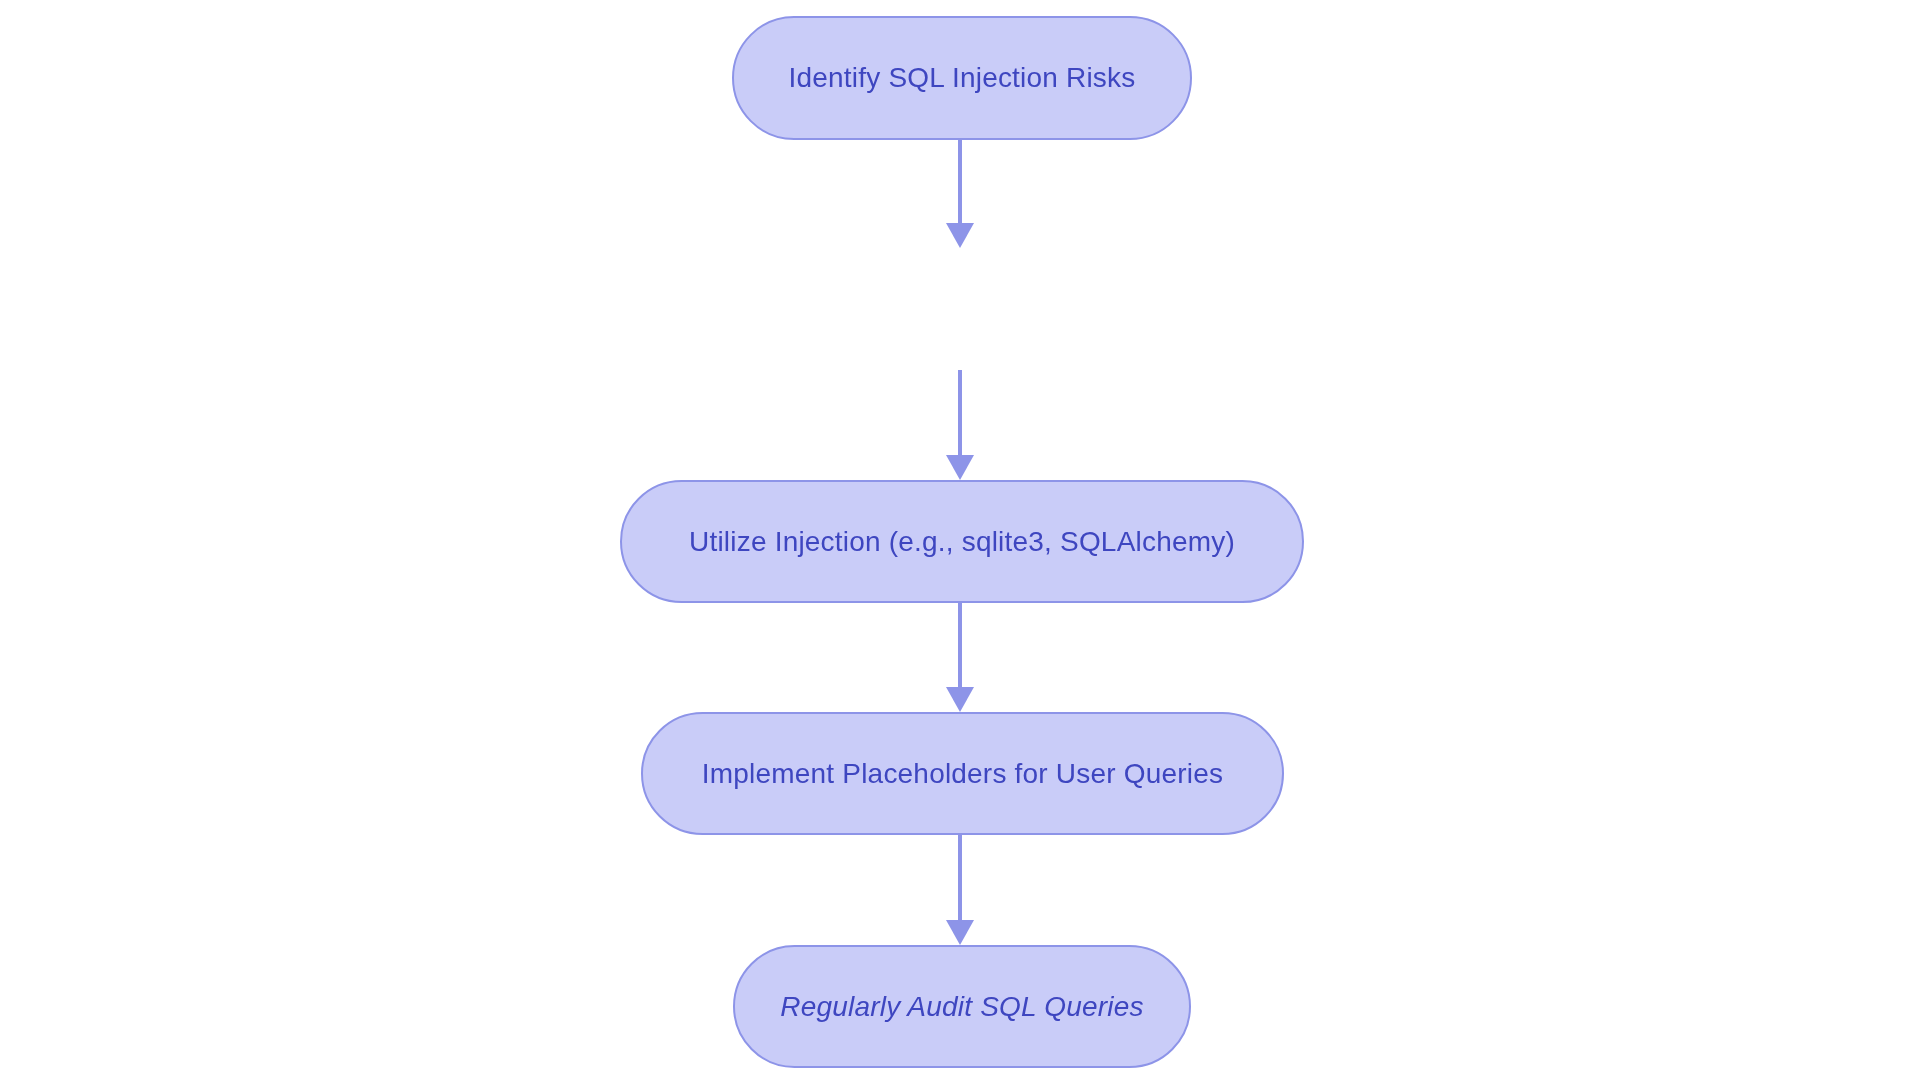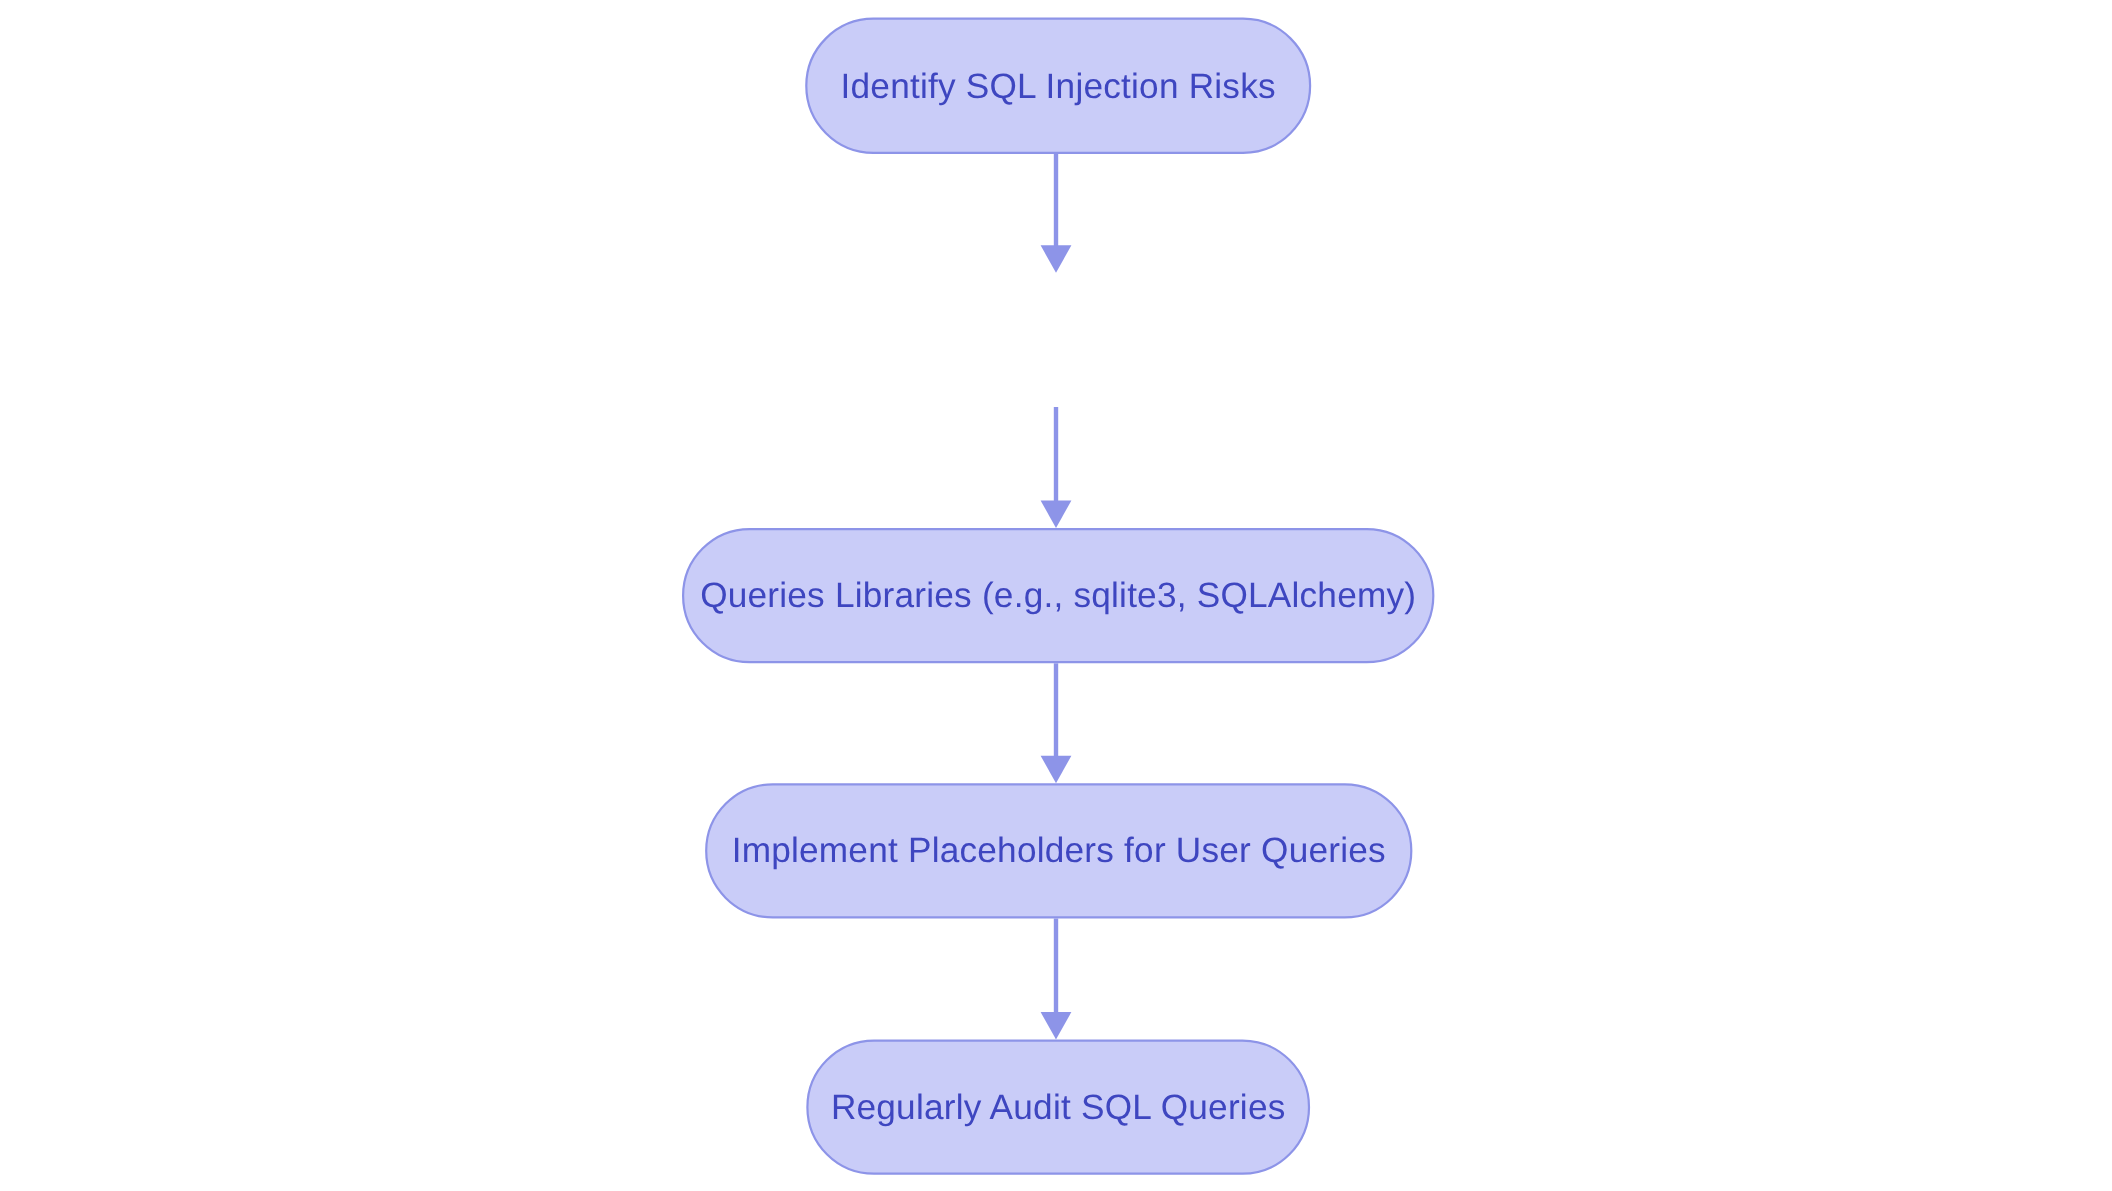--- a/index.html
+++ b/index.html
@@ -21,30 +21,30 @@
     background: var(--node-fill, #c9ccf8);
     border: 2px solid var(--node-border, #8d94e8);
     border-radius: 62px;
     display: flex;
     align-items: center;
     justify-content: center;
     text-align: center;
   }
   .node-label {
     color: var(--node-text, #3e46c0);
-    font-size: 32px;
+    font-size: 28px;
     font-weight: 400;
     letter-spacing: 0.2px;
     white-space: nowrap;
   }
   .n1 { left: 732px; top: 16px;  width: 460px; height: 124px; }
   .n2 { left: 730px; top: 248px; width: 463px; height: 122px; }
   .n3 { left: 620px; top: 480px; width: 684px; height: 123px; }
   .n4 { left: 641px; top: 712px; width: 643px; height: 123px; }
-  .n5 { left: 733px; top: 945px; width: 458px; height: 123px; }
+  .n5 { left: 733px; top: 945px; width: 458px; height: 123px; font-style: italic; }
 
   .arrow {
     position: absolute;
     left: 945px;
     width: 30px;
     display: flex;
     flex-direction: column;
     align-items: center;
   }
   .a1 { top: 140px; height: 108px; }
@@ -79,21 +79,21 @@
     <div class="arrow-head"></div>
   </div>
 
 
   <div class="arrow a2">
     <div class="arrow-shaft"></div>
     <div class="arrow-head"></div>
   </div>
 
   <div class="node n3">
-    <span class="node-label">Queries Libraries (e.g., sqlite3, SQLAlchemy)</span>
+    <span class="node-label">Utilize Injection (e.g., sqlite3, SQLAlchemy)</span>
   </div>
 
   <div class="arrow a3">
     <div class="arrow-shaft"></div>
     <div class="arrow-head"></div>
   </div>
 
   <div class="node n4">
     <span class="node-label">Implement Placeholders for User Queries</span>
   </div>

